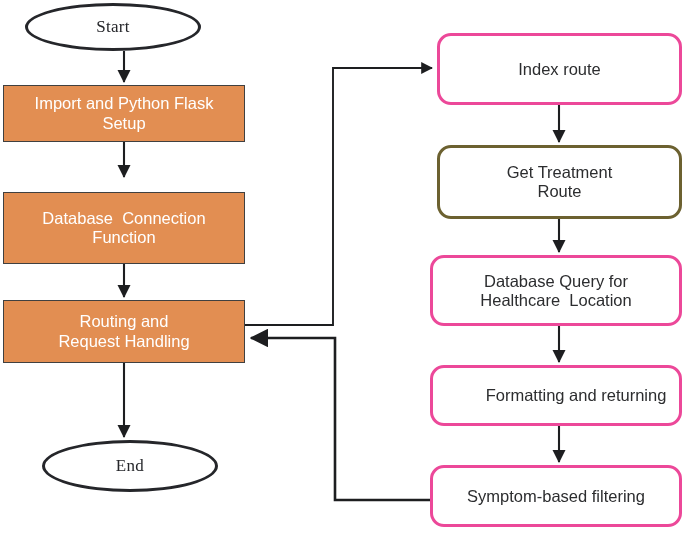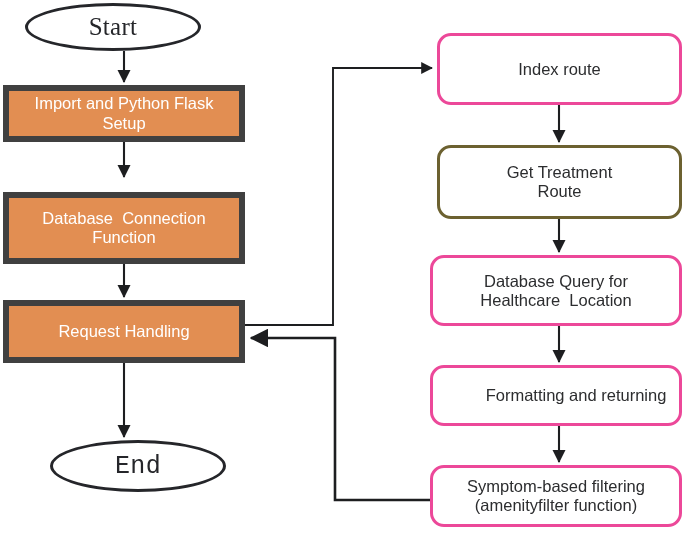--- a/index.html
+++ b/index.html
@@ -30,31 +30,31 @@
   .term {
     position: absolute;
     box-sizing: border-box;
     border: 3px solid #25262a;
     border-radius: 50%;
     background: #ffffff;
     display: flex;
     align-items: center;
     justify-content: center;
     font-family: "Liberation Serif", serif;
-    font-size: 25px;
+    font-size: 17px;
     color: #25262a;
     letter-spacing: 0.3px;
   }
 
   
   .proc {
     position: absolute;
     box-sizing: border-box;
     background: #e28e52;
-    border: 6px solid #404040;
+    border: 1px solid #404040;
     display: flex;
     align-items: center;
     justify-content: center;
     text-align: center;
     color: #ffffff;
     font-size: 16.5px;
     line-height: 1.18;
     padding: 8px 6px;
   }
 
@@ -133,25 +133,26 @@
 
   <div class="proc" style="left:3px; top:192px; width:242px; height:72px;">
     <div>
       <span class="lbl">Database  Connection</span>
       <span class="lbl">Function</span>
     </div>
   </div>
 
   <div class="proc" style="left:3px; top:300px; width:242px; height:63px;">
     <div>
+      <span class="lbl">Routing and</span>
       <span class="lbl">Request Handling</span>
     </div>
   </div>
 
-  <div class="term" style="left:50px; top:440px; width:176px; height:52px;font-family:Liberation Mono, monospace;">
+  <div class="term" style="left:42px; top:440px; width:176px; height:52px;">
     <span class="lbl">End</span>
   </div>
 
   <div class="rbox" style="left:437px; top:33px; width:245px; height:72px;">
     <div>
       <span class="lbl">Index route</span>
     </div>
   </div>
 
   <div class="rbox olive" style="left:437px; top:145px; width:245px; height:74px;">
@@ -170,17 +171,16 @@
 
   <div class="rbox" style="left:430px; top:365px; width:252px; height:61px;padding-left:48px;">
     <div>
       <span class="lbl">Formatting and returning</span>
     </div>
   </div>
 
   <div class="rbox" style="left:430px; top:465px; width:252px; height:62px;">
     <div>
       <span class="lbl">Symptom-based filtering</span>
-      <span class="lbl">(amenityfilter function)</span>
     </div>
   </div>
 
 </div>
 
 </body></html>

